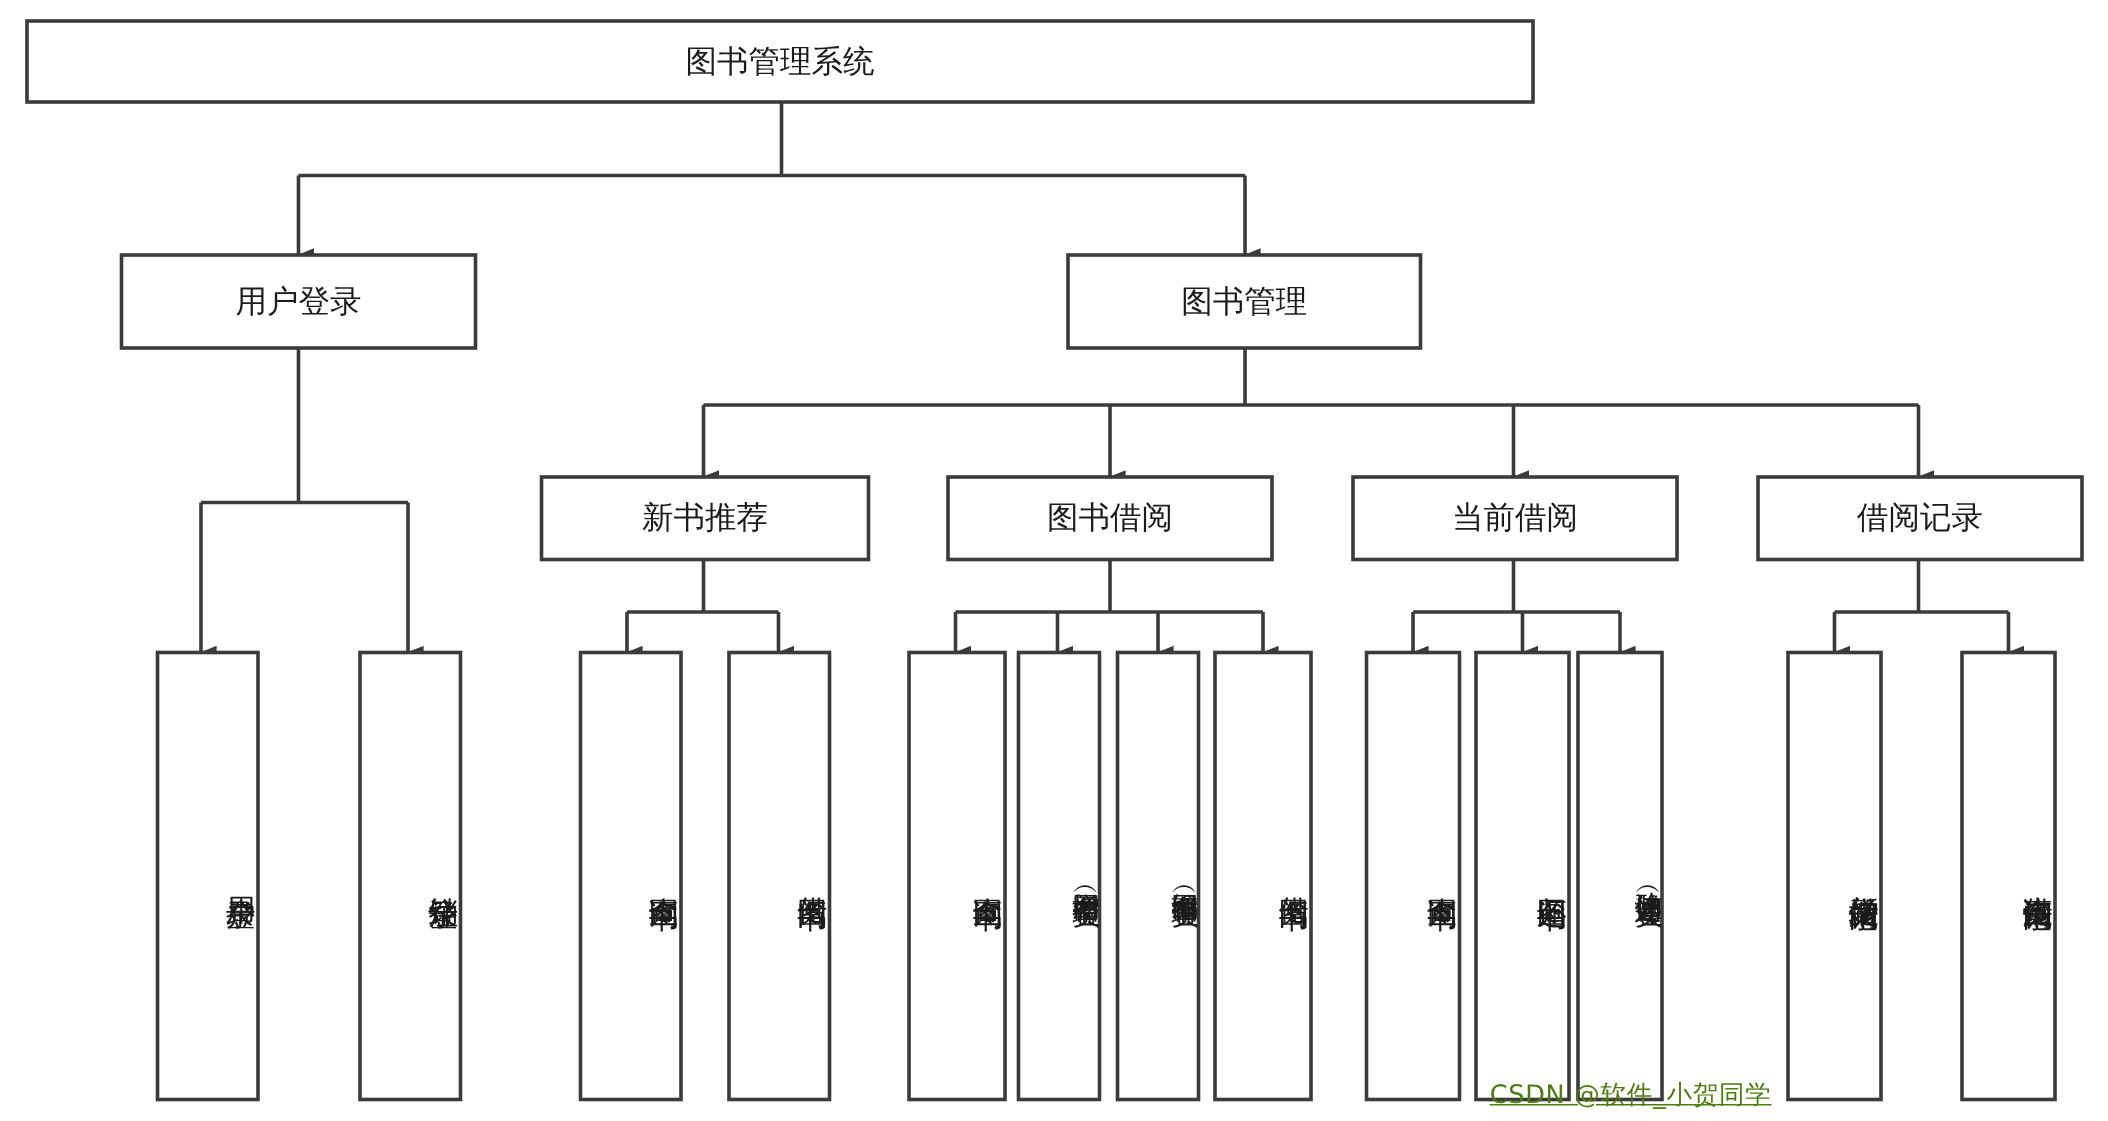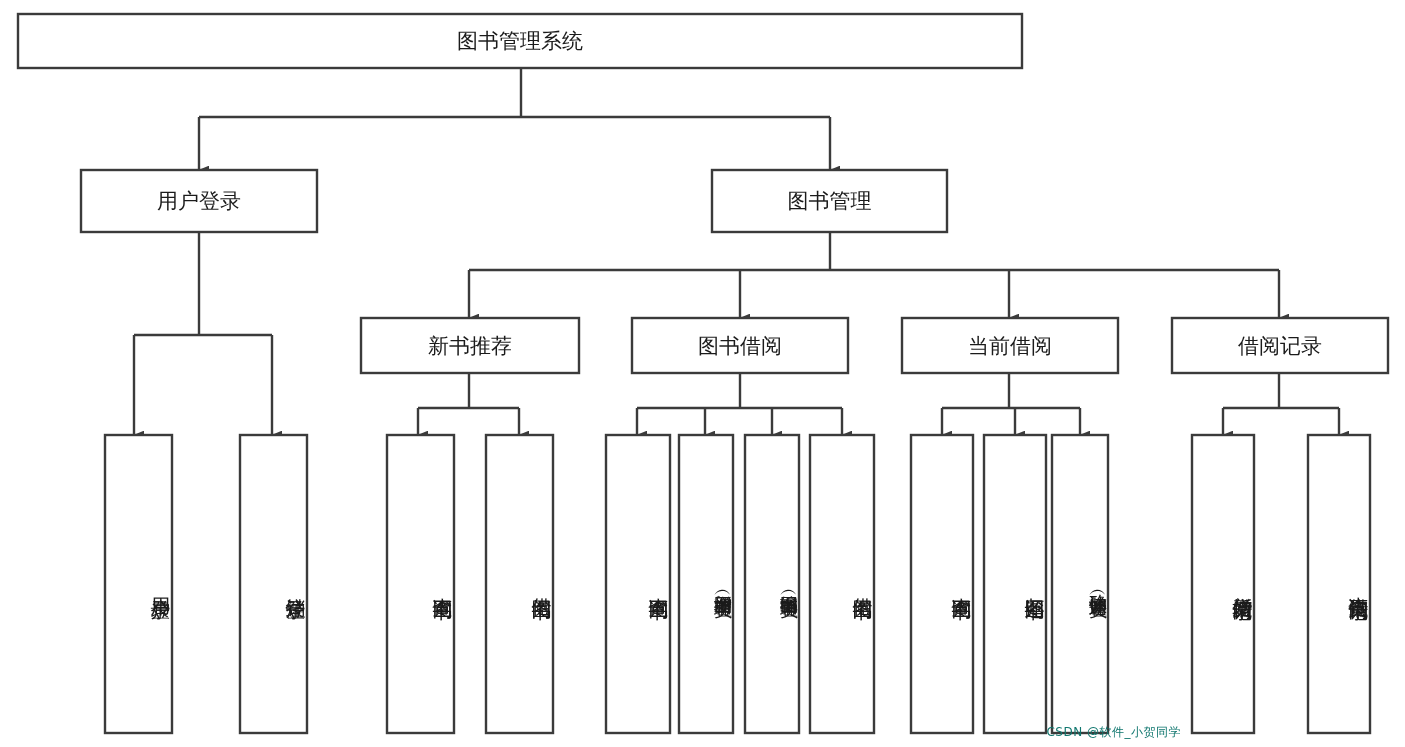--- a/index.html
+++ b/index.html
@@ -62,25 +62,26 @@
     white-space: nowrap;
     display: flex;
     align-items: flex-start;
     justify-content: center;
     pointer-events: none;
   }
   .watermark {
     position: absolute;
     right: 8px;
     bottom: 6px;
-    color: #0f766e;
+    color: #4d7c0f;
     font-family: "DejaVu Sans", "Liberation Sans", sans-serif;
-    font-size: 12px;
+    font-size: 17px;
     letter-spacing: 0.5px;
     white-space: nowrap;
+    text-decoration: underline;
   }
 </style>
 </head>
 <body>
 
 <div id="diagram-root">
 
   <svg class="diagram-canvas" viewBox="0 0 1405 747">
     <defs>
       <marker id="arrowhead" markerWidth="9" markerHeight="11" refX="4.5" refY="10.4" orient="auto" markerUnits="userSpaceOnUse">

